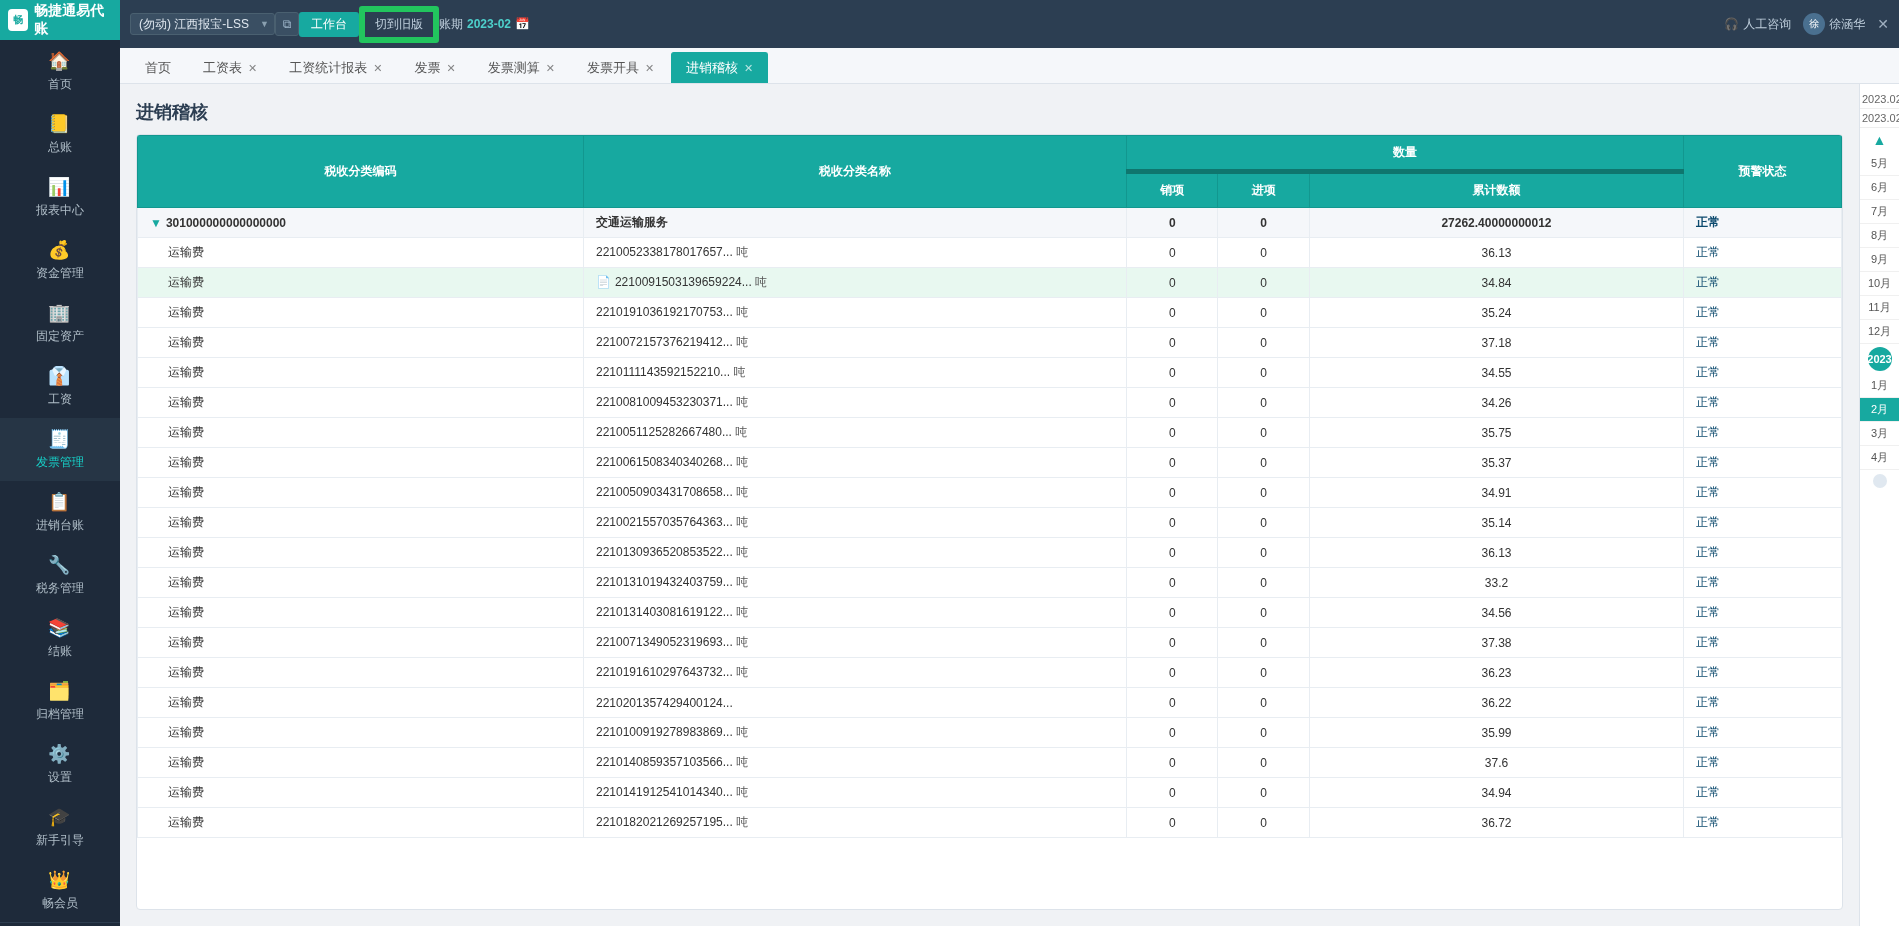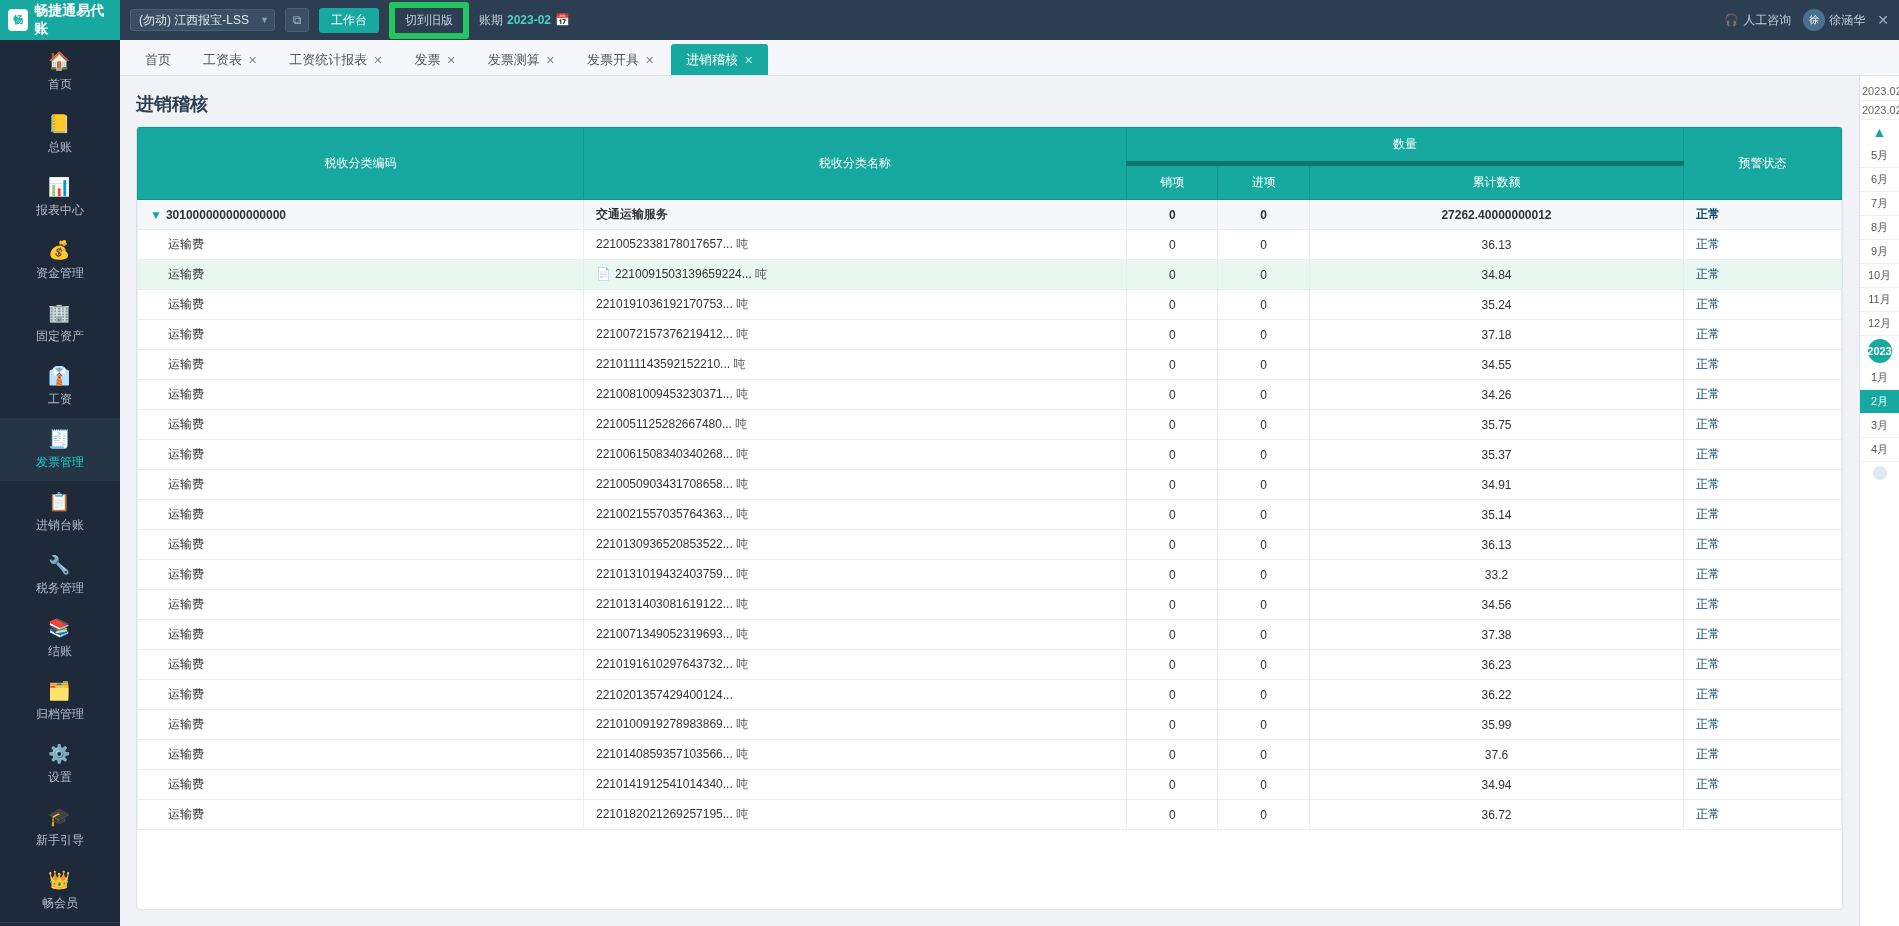--- a/index.html
+++ b/index.html
@@ -64,26 +64,26 @@
     
     .main-area {
       flex: 1;
       display: flex;
       flex-direction: column;
       overflow: hidden;
     }
 
     
     .top-bar {
-      height: 40px;
+      height: 48px;
       background: #2c3e52;
       display: flex;
       align-items: center;
       padding: 0 10px;
-      gap: 10px;
+      gap: 0;
       flex-shrink: 0;
     }
     .company-select {
       background: #3a4f63;
       color: #e0e8f0;
       border: 1px solid #4a6070;
       border-radius: 3px;
       padding: 3px 24px 3px 8px;
       font-size: 12px;
       appearance: none;
@@ -299,21 +299,21 @@
       width: 100%;
       border-collapse: collapse;
       font-size: 12px;
     }
     thead tr th {
       background: #17a9a0;
       color: white;
       padding: 8px 4px;
       text-align: center;
       border: 1px solid #12978f;
-      font-weight: normal;
+      font-weight: bold;
       white-space: nowrap;
     }
     thead tr.sub-header th {
       background: #17a9a0;
       border-top: 5px solid #0f766e;
     }
     tbody tr td {
       padding: 6px 12px;
       border: 1px solid #e8edf2;
       color: #333;

